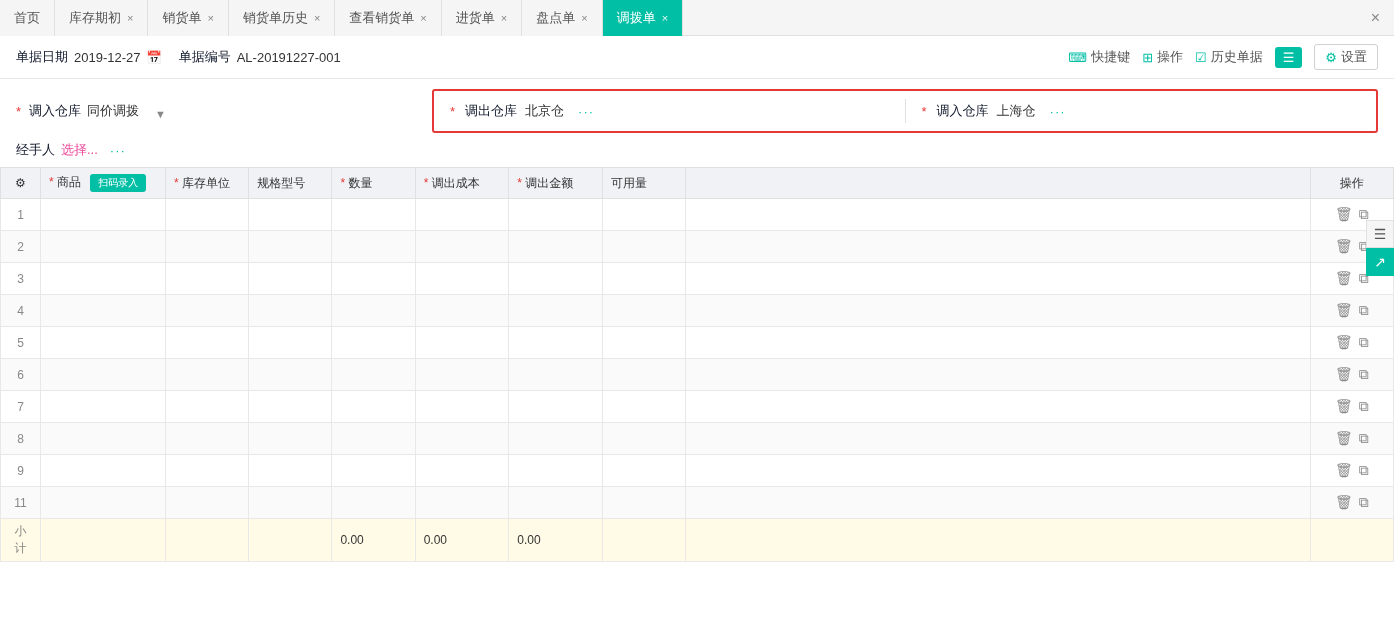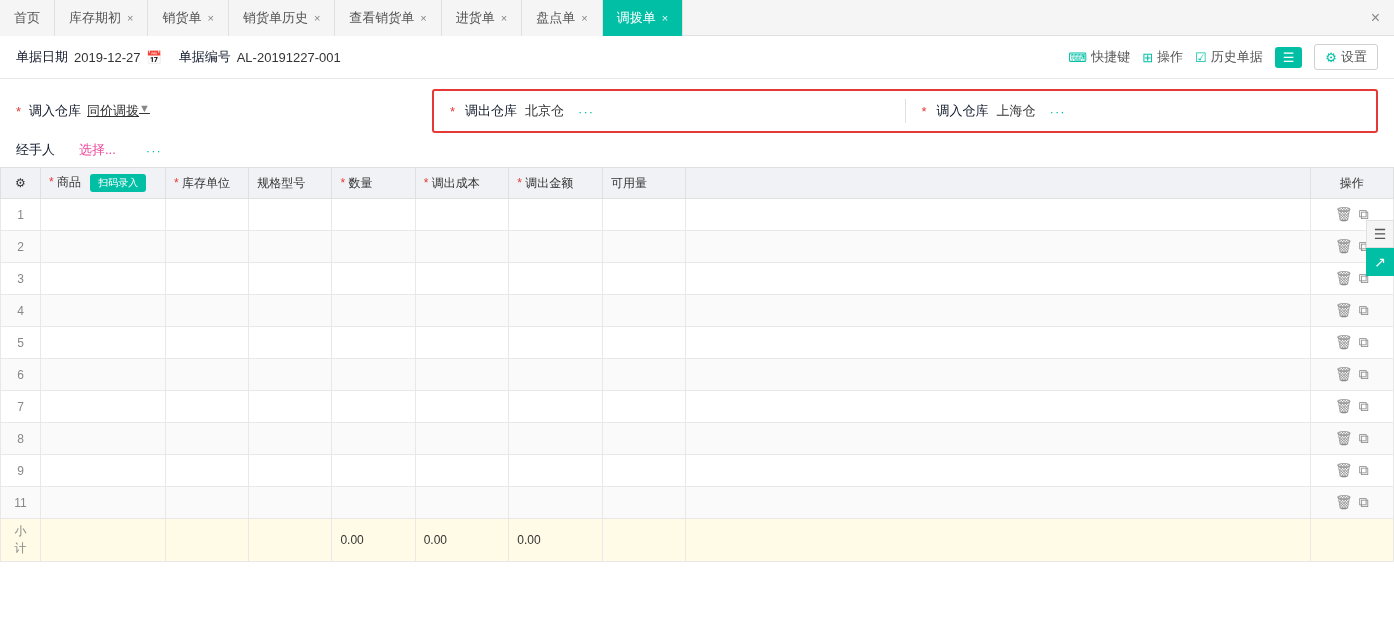--- a/index.html
+++ b/index.html
@@ -105,25 +105,24 @@
       gap: 8px;
       flex: 1;
     }
     .field-required { color: #e53935; margin-right: 2px; }
     .field-label { color: #0f172a; }
     .field-value { color: #333; }
     .field-dots { color: #00bfa5; cursor: pointer; letter-spacing: 1px; margin-left: 6px; }
     .field-divider { width: 1px; background: #e0e0e0; height: 24px; margin: 0 16px; }
     .select-field {
       display: flex;
-      align-items: flex-start;
-      gap: 0;
+      align-items: flex-end;
+      gap: 16px;
       cursor: pointer;
       color: #333;
-      text-decoration: underline;
     }
     .select-arrow { color: #888; font-size: 11px; }
 
     
     .table-wrapper {
       overflow: auto;
       flex: 1;
     }
     table {
       width: 100%;
@@ -314,21 +313,21 @@
         <div class="field-divider"></div>
         <div class="field-group">
           <span class="field-required">*</span>
           <span class="field-label">调入仓库</span>
           <span class="field-value">上海仓</span>
           <span class="field-dots">···</span>
         </div>
       </div>
     </div>
 
-    <div style="display:flex; align-items:center; padding: 8px 16px; gap:24px;">
+    <div style="display:flex; align-items:center; padding: 8px 16px; gap:6px;">
       <span class="field-label">经手人</span>
       <span style="color:#ec4899; cursor:pointer;">选择...</span>
       <span class="field-dots">···</span>
     </div>
 
     <div class="table-wrapper">
       <table>
         <thead>
           <tr>
             <th style="width:40px; text-align:center;">

